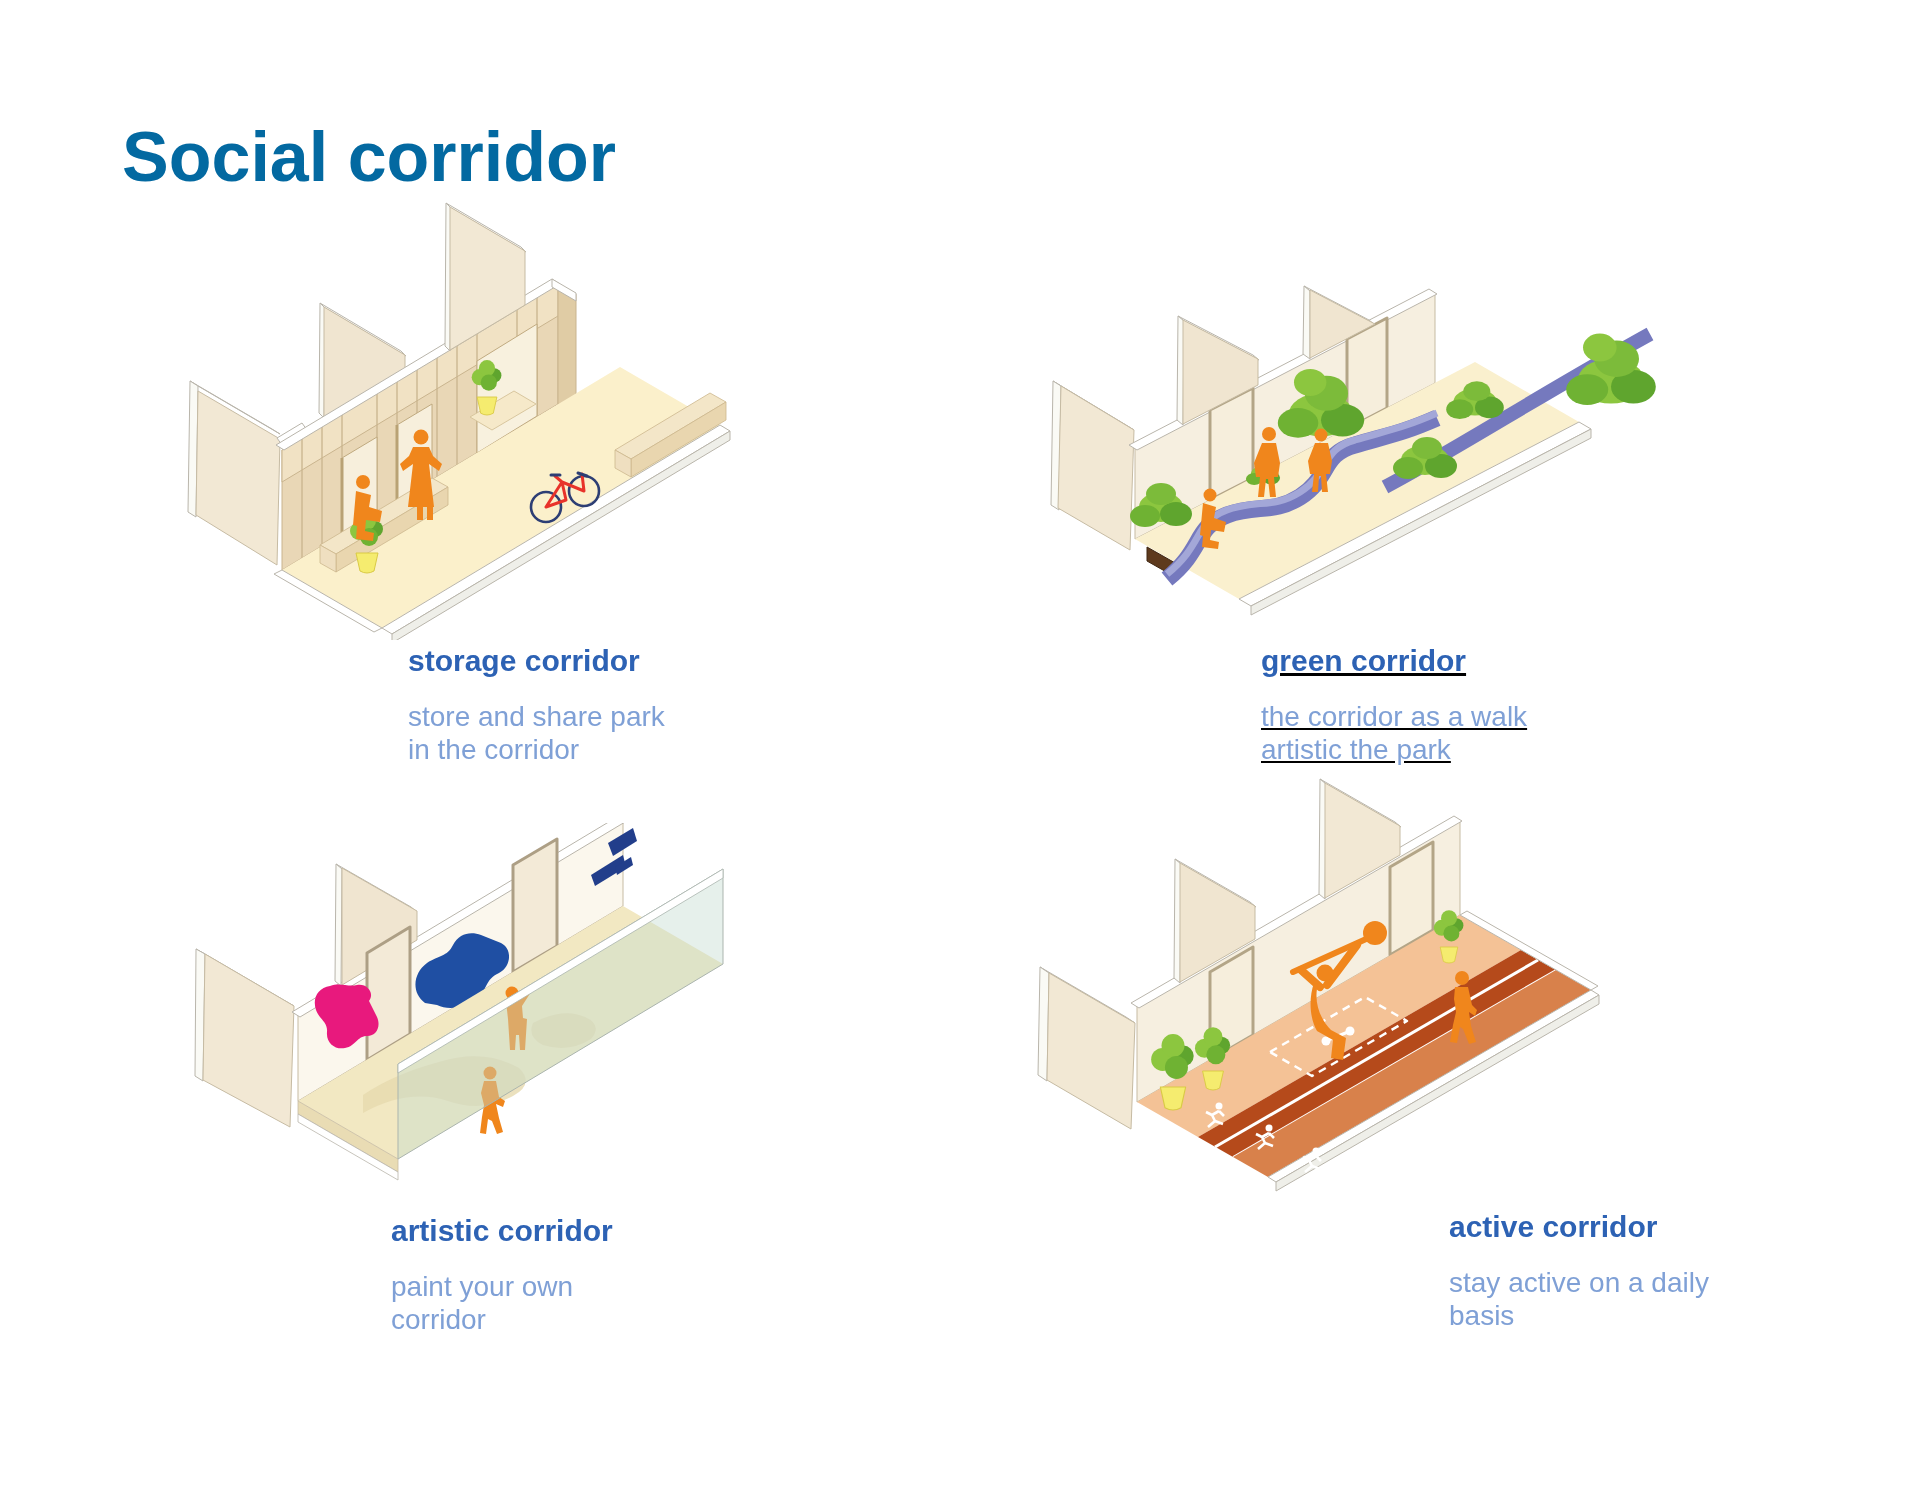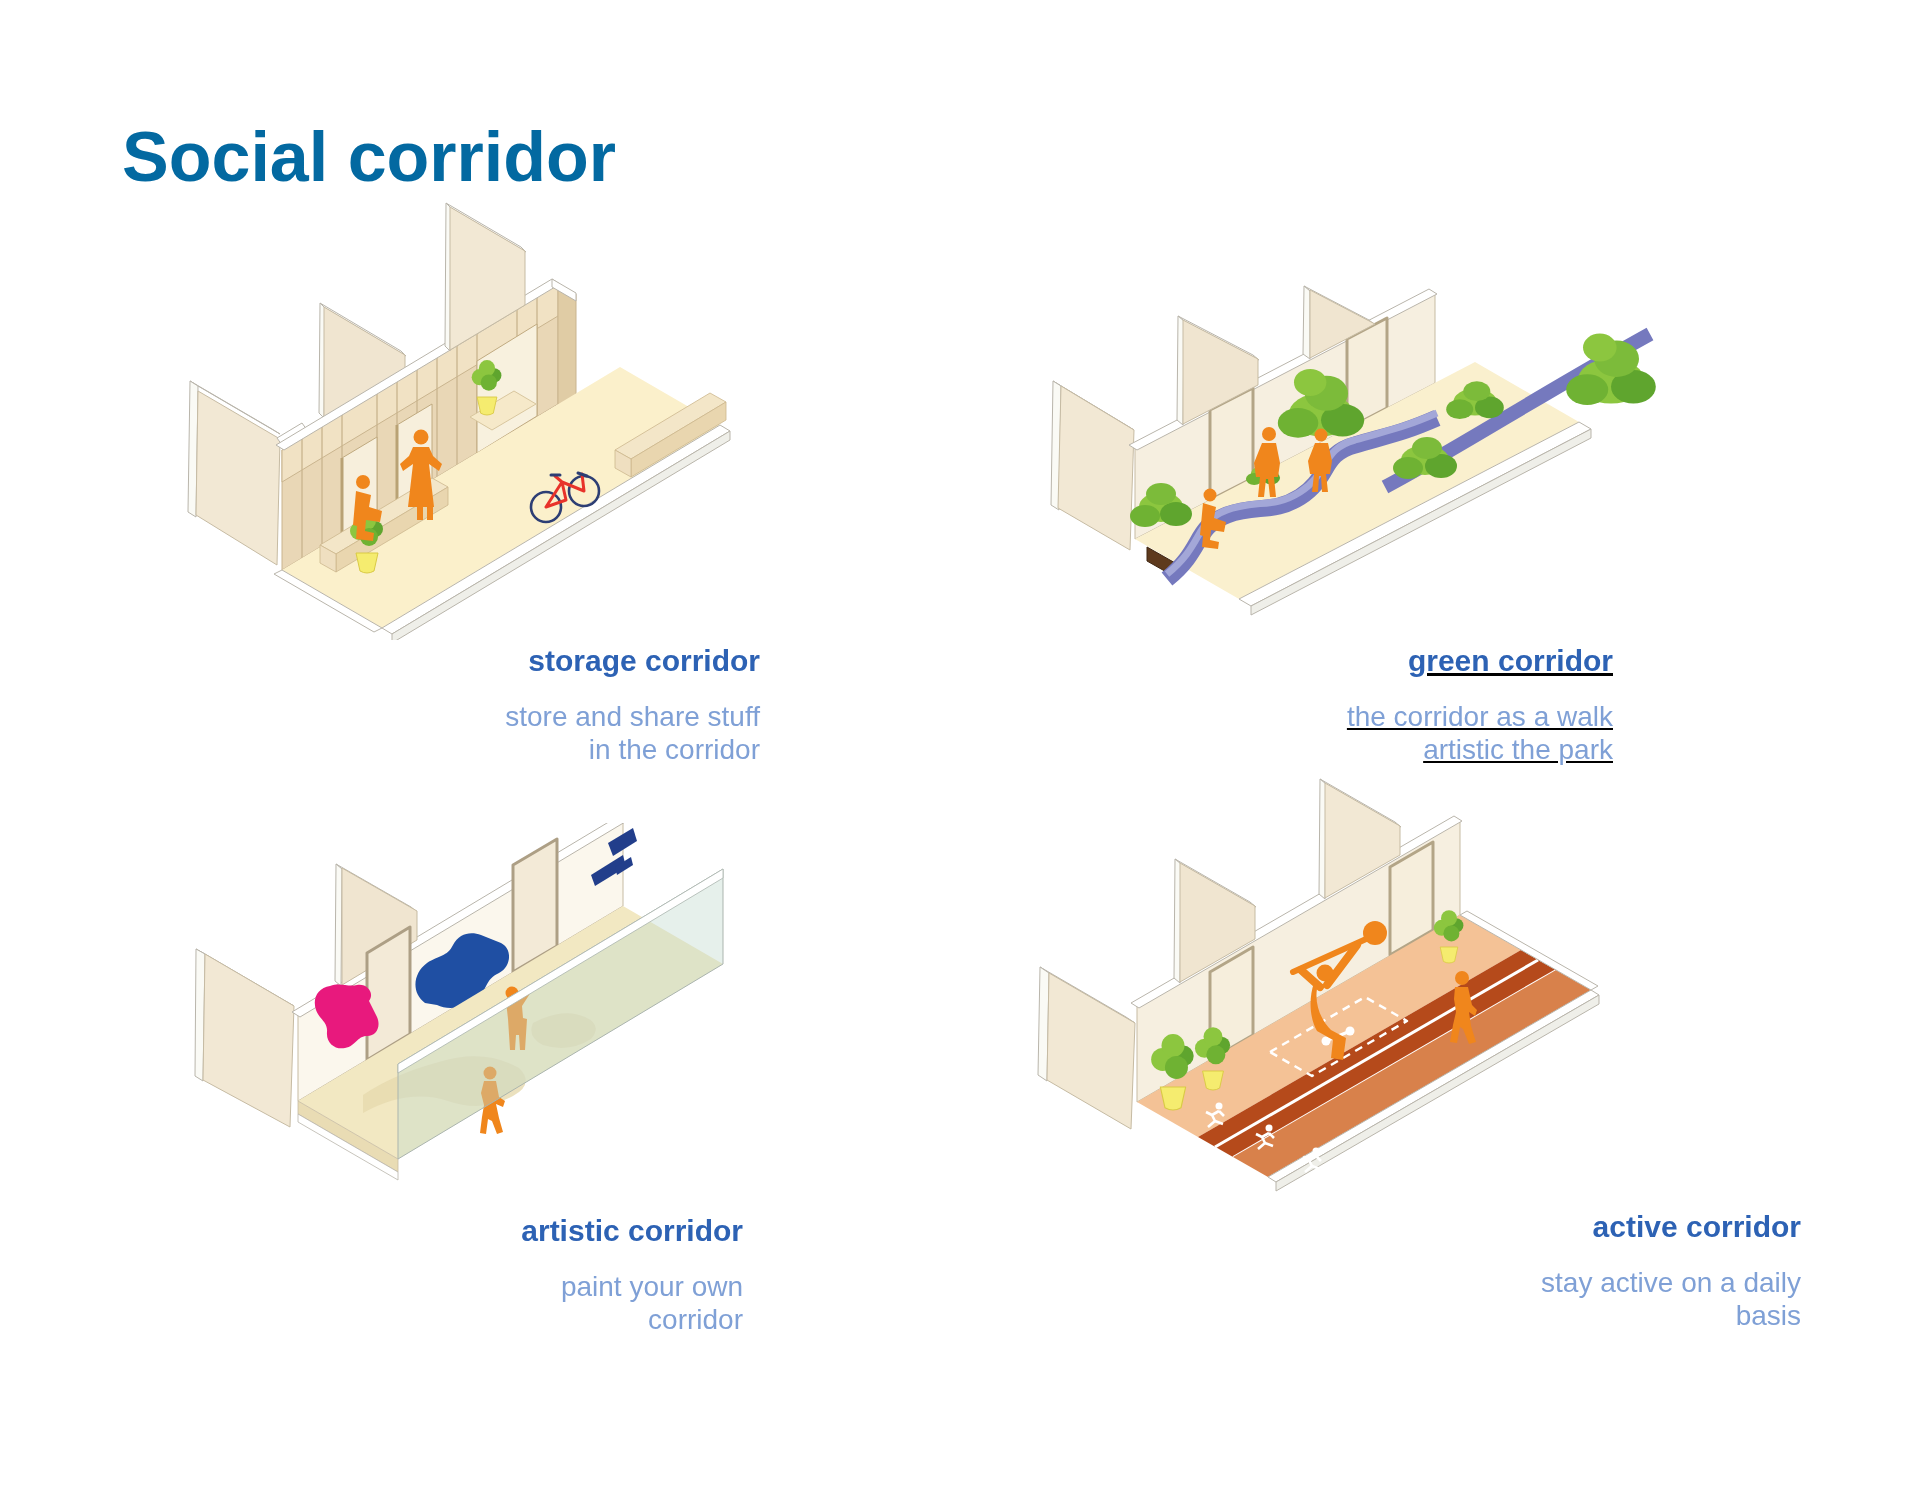--- a/index.html
+++ b/index.html
@@ -5,21 +5,21 @@
   html,body{margin:0;padding:0;background:#ffffff;}
   body{width:1920px;height:1497px;position:relative;overflow:hidden;
        font-family:"Liberation Sans", sans-serif;}
   .page-title{
     position:absolute;left:122px;top:70px;
     font-size:70px;font-weight:700;letter-spacing:0px;
     color:#0369a1;white-space:nowrap;
   }
   .illus{position:absolute;pointer-events:none;}
   .illus svg{display:block;}
-  .caption{position:absolute;width:352px;text-align:right;}
+  .caption{position:absolute;width:352px;text-align:left;}
   .caption-title{font-size:30px;font-weight:700;color:#2d62b4;line-height:1.1;}
   .caption-body{margin-top:24px;font-size:28px;font-weight:400;color:#7fa0d6;
                 line-height:1.17;white-space:pre-line;}
   .cap-storage{left:408px;top:644px;}
   .cap-green{left:1261px;top:644px;text-decoration:underline;}
   .cap-artistic{left:391px;top:1214px;}
   .cap-sport{left:1449px;top:1210px;}
   .illus-storage{left:170px;top:155px;}
   .illus-green{left:1005px;top:282px;}
   .illus-artistic{left:163px;top:823px;}
@@ -372,21 +372,21 @@
     <g fill="#f0861c">
       <circle cx="437" cy="243" r="7"></circle>
       <path d="M430,252 h13 l4,18 5,5 -2,6 -6,-4 2,14 5,16 -7,2 -6,-15 -3,-2 -3,16 -7,-1 3,-17 3,-13 -2,-13 z"></path>
     </g>
   </g>
 </svg>
 </div>
 
 <div class="caption cap-storage">
   <div class="caption-title">storage corridor</div>
-  <div class="caption-body">store and share stuff
+  <div class="caption-body">store and share park
 in the corridor</div>
 </div>
 <div class="caption cap-green">
   <div class="caption-title">green corridor</div>
   <div class="caption-body">the corridor as a walk
 artistic the park</div>
 </div>
 <div class="caption cap-artistic">
   <div class="caption-title">artistic corridor</div>
   <div class="caption-body">paint your own

